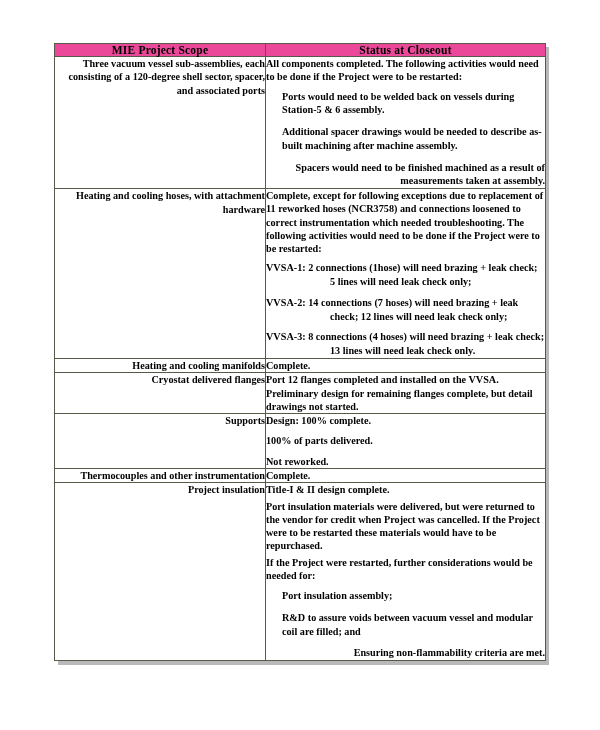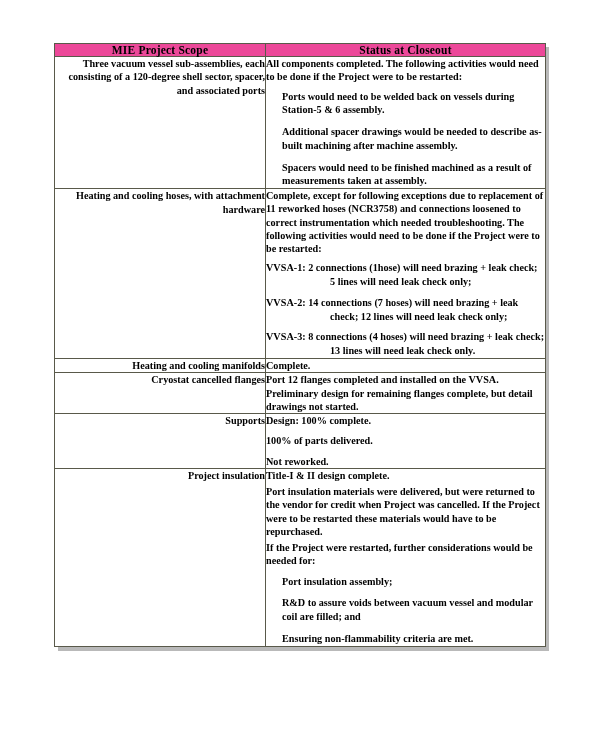--- a/index.html
+++ b/index.html
@@ -85,21 +85,21 @@
 
   .p {
     margin: 0 0 7px 0;
   }
   .p:last-child { margin-bottom: 0; }
 
   .sub {
     margin: 0 0 8px 16px;
     line-height: 1.35;
   }
-  .sub:last-child { margin-bottom: 0; }
+  .sub:last-child { margin-bottom: 0; text-align: right; }
 
   .hang {
     margin: 0 0 7px 0;
     padding-left: 64px;
     text-indent: -64px;
     line-height: 1.35;
   }
   .hang:last-child { margin-bottom: 0; }
 
   .tight { margin-bottom: 3px; }
@@ -148,36 +148,42 @@
         </tr>
 
         <tr>
           <td class="scope-cell">Heating and cooling manifolds</td>
           <td class="status-cell">
             <p class="p">Complete.</p>
           </td>
         </tr>
 
         <tr>
-          <td class="scope-cell">Cryostat cancelled flanges</td>
+          <td class="scope-cell">Cryostat delivered flanges</td>
           <td class="status-cell">
             <p class="p">Port 12 flanges completed and installed on the VVSA. Preliminary design for remaining flanges complete, but detail drawings not started.</p>
           </td>
         </tr>
 
 
         <tr>
           <td class="scope-cell">Supports</td>
           <td class="status-cell">
             <p class="p">Design: 100% complete.</p>
             <p class="p">100% of parts delivered.</p>
             <p class="p">Not reworked.</p>
           </td>
         </tr>
 
+        <tr>
+          <td class="scope-cell">Thermocouples and other instrumentation</td>
+          <td class="status-cell">
+            <p class="p">Complete.</p>
+          </td>
+        </tr>
 
         <tr>
           <td class="scope-cell">Project insulation</td>
           <td class="status-cell">
             <p class="p tight">Title-I &amp; II design complete.</p>
             <p class="p tight">Port insulation materials were delivered, but were returned to the vendor for credit when Project was cancelled.  If the Project were to be restarted these materials would have to be repurchased.</p>
             <p class="p">If the Project were restarted, further considerations would be needed for:</p>
             <p class="sub">Port insulation assembly;</p>
             <p class="sub">R&amp;D to assure voids between vacuum vessel and modular coil are filled; and</p>
             <p class="sub">Ensuring non-flammability criteria are met.</p>

